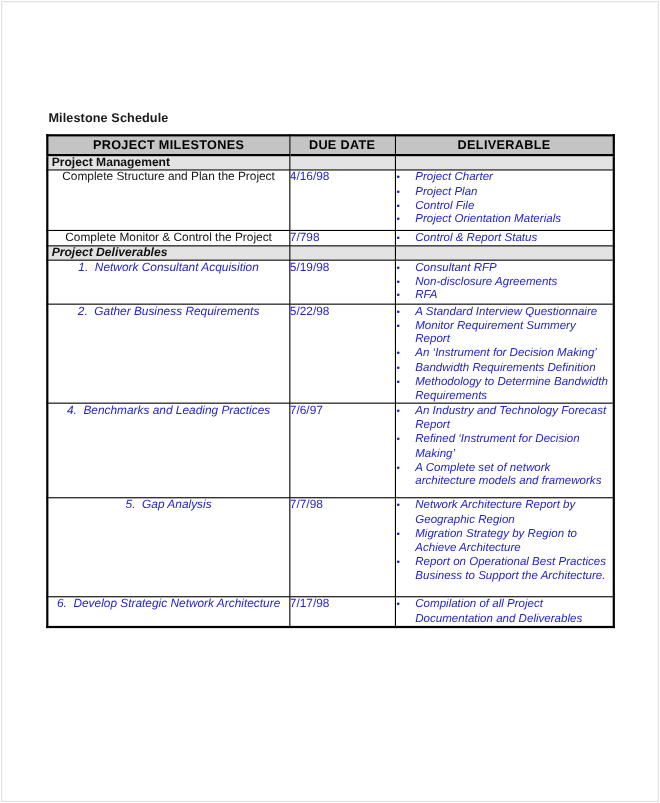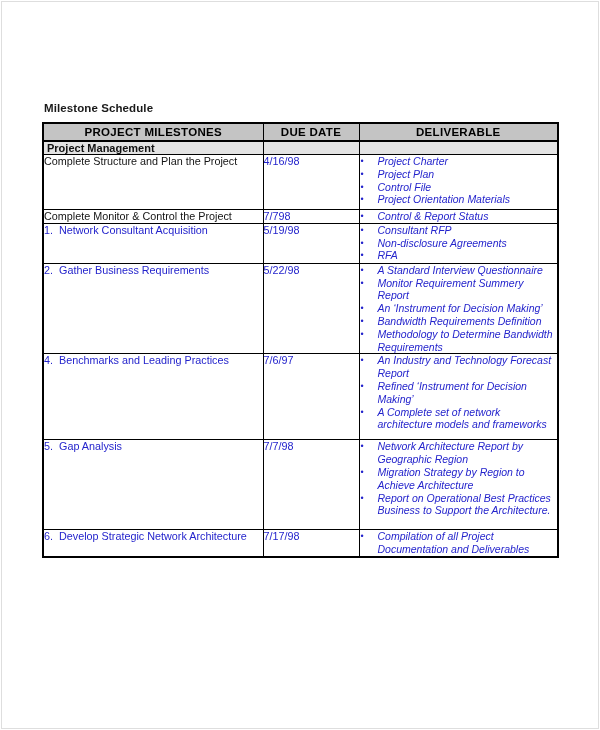--- a/index.html
+++ b/index.html
@@ -32,23 +32,23 @@
     border-bottom:2px solid #000;
   }
   tr.sec td{
     background:var(--sec-gray);
     font-size:11px;font-weight:bold;color:#111;
     line-height:12px;padding:0 0 0 3px;
   }
   tr.sec.pd td.sec-name{font-style:italic;}
   td.ms-cell{
     font-size:10.8px;line-height:12.5px;color:#141414;
-    padding:1px 2px 0 3px;white-space:pre-wrap;
-  }
-  tr.pd td.ms-cell{color:var(--blue);}
+    padding:1px 2px 0 3px;white-space:pre-wrap;text-align:center;
+  }
+  tr.pd td.ms-cell{color:var(--blue);font-style:italic;}
   td.due-cell{
     font-size:10.8px;line-height:12.5px;color:var(--blue);
     padding:1px 0 0 9px;
   }
   td.del-cell{padding:1px 2px 0 8px;}
   .bl{display:flex;align-items:flex-start;}
   .dot{
     flex:0 0 17px;color:var(--blue);
     font-size:9px;line-height:12.8px;padding-left:1px;
   }
@@ -112,20 +112,25 @@
     <td class="due-cell">7/798</td>
     <td class="del-cell">
       <div class="bl">
             <span class="dot">•</span>
             <span class="bt">Control &amp; Report Status</span>
           </div>
     </td>
   </tr>
 
 
+  <tr class="sec pd" style="height:12px">
+    <td class="sec-name">Project Deliverables</td>
+    <td></td>
+    <td></td>
+  </tr>
 
   <tr class="row pd" style="height:40px">
     <td class="ms-cell">1.  Network Consultant Acquisition</td>
     <td class="due-cell">5/19/98</td>
     <td class="del-cell">
       <div class="bl">
             <span class="dot">•</span>
             <span class="bt">Consultant RFP</span>
           </div>
       <div class="bl">

